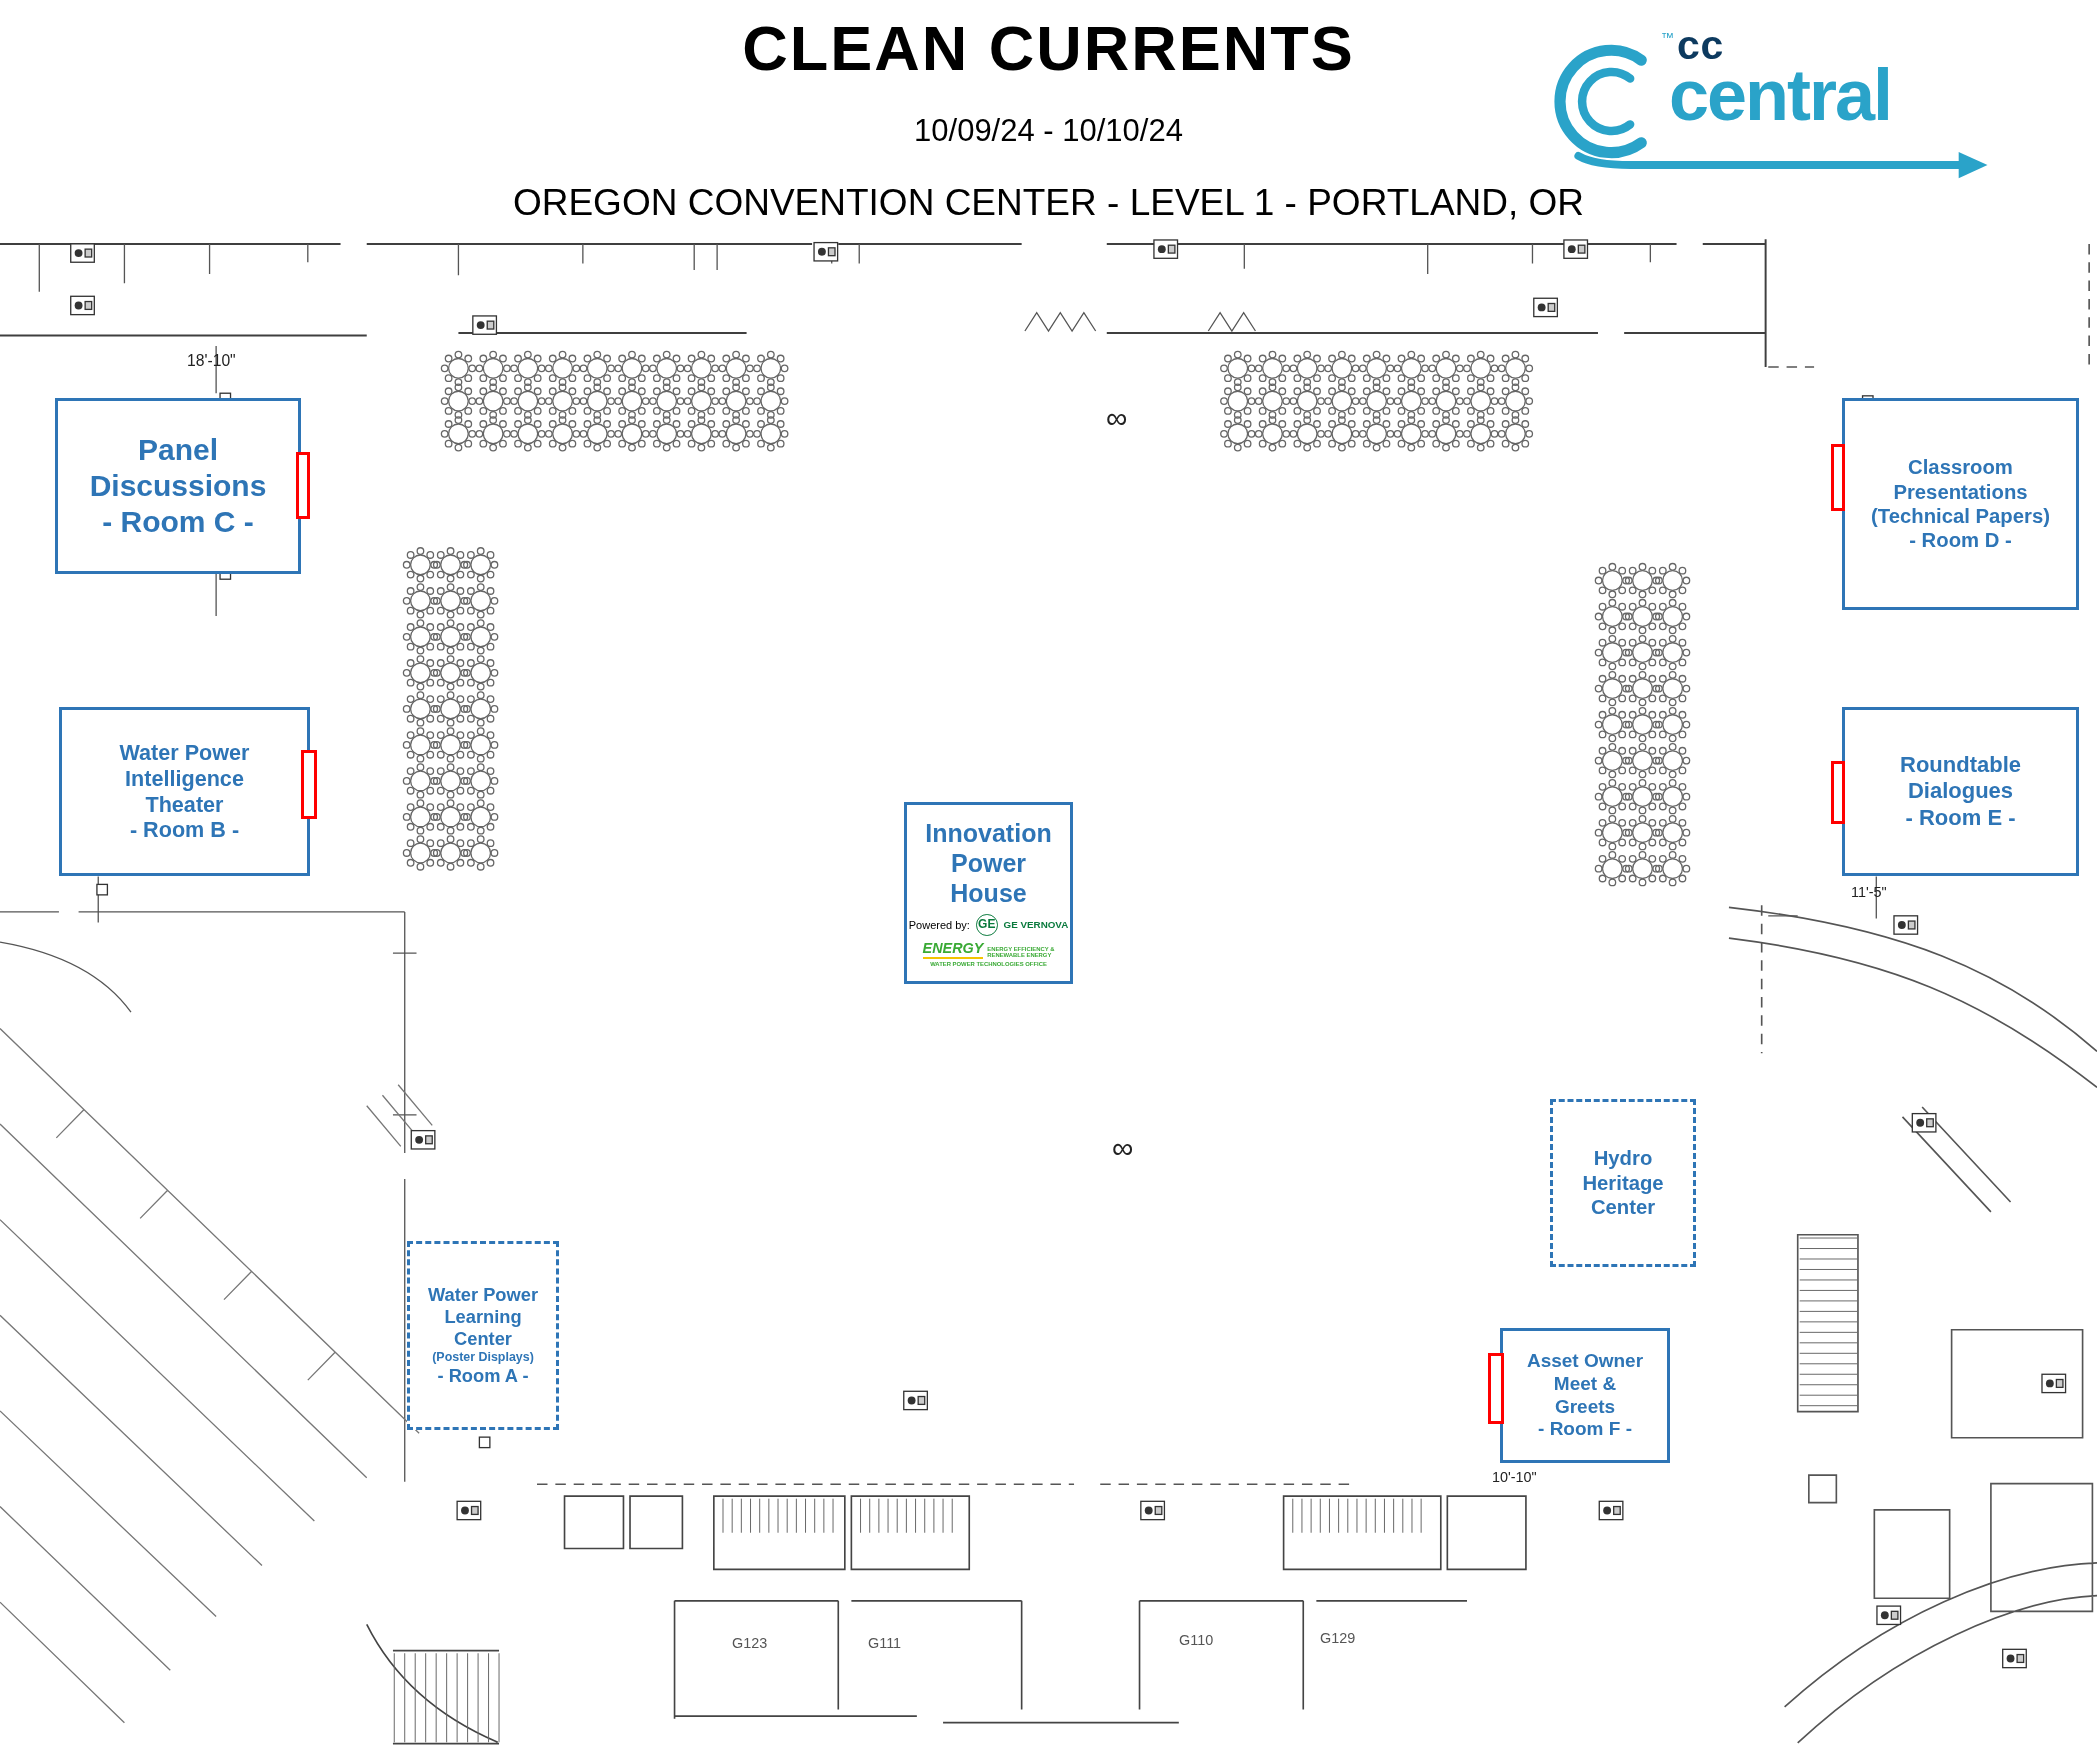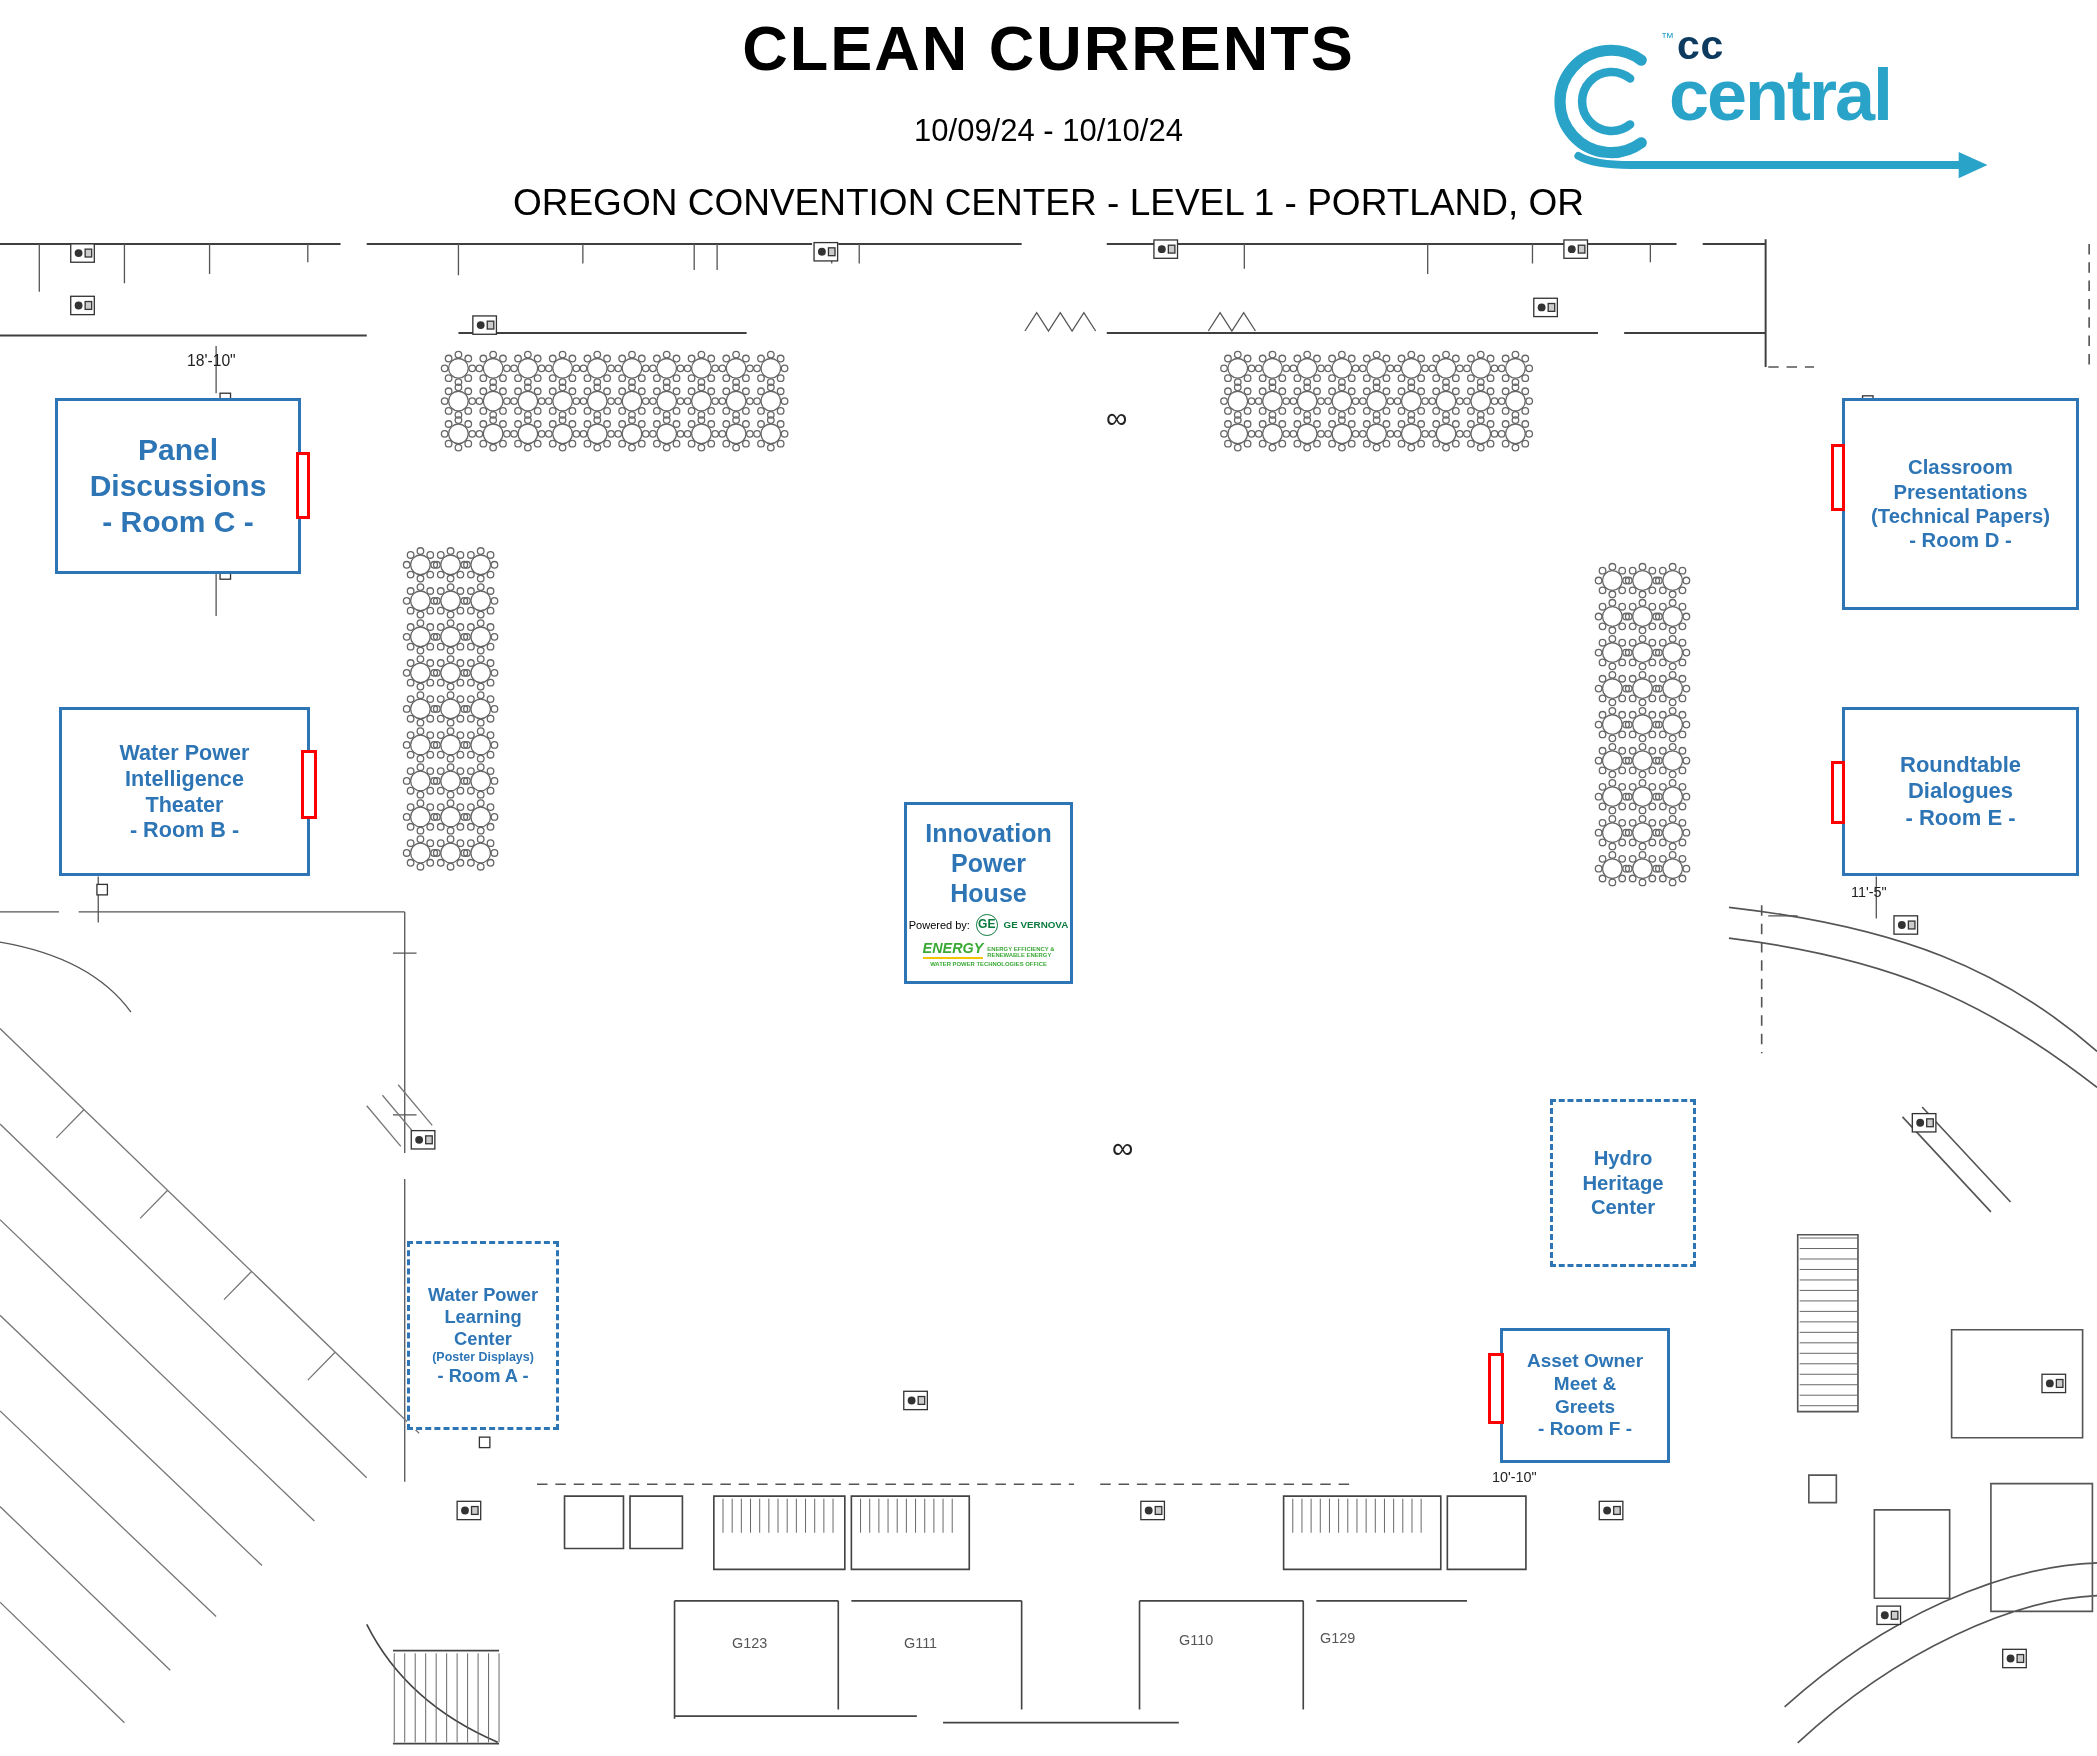--- a/index.html
+++ b/index.html
@@ -375,18 +375,18 @@
   <div class="door" style="left:1831px;top:444px;width:14.4px;height:67px;"></div>
   <div class="door" style="left:1831px;top:761px;width:14.4px;height:63px;"></div>
   <div class="door" style="left:1488px;top:1353px;width:15.7px;height:71px;"></div>
 
   <span class="ann dim" style="left:187px;top:352px;">18'-10"</span>
   <span class="ann dim" style="left:1851px;top:884px;font-size:14.4px;">11'-5"</span>
   <span class="ann dim" style="left:1492px;top:1469px;font-size:14.4px;">10'-10"</span>
   <span class="ann inf" style="left:1106px;top:401px;">∞</span>
   <span class="ann inf" style="left:1112px;top:1131px;">∞</span>
   <span class="ann glabel" style="left:732px;top:1635px;">G123</span>
-  <span class="ann glabel" style="left:904px;top:1635px;">G111</span>
+  <span class="ann glabel" style="left:868px;top:1635px;">G111</span>
   <span class="ann glabel" style="left:1179px;top:1632px;">G110</span>
   <span class="ann glabel" style="left:1320px;top:1630px;">G129</span>
 
 </div>
 
 
 </body></html>

